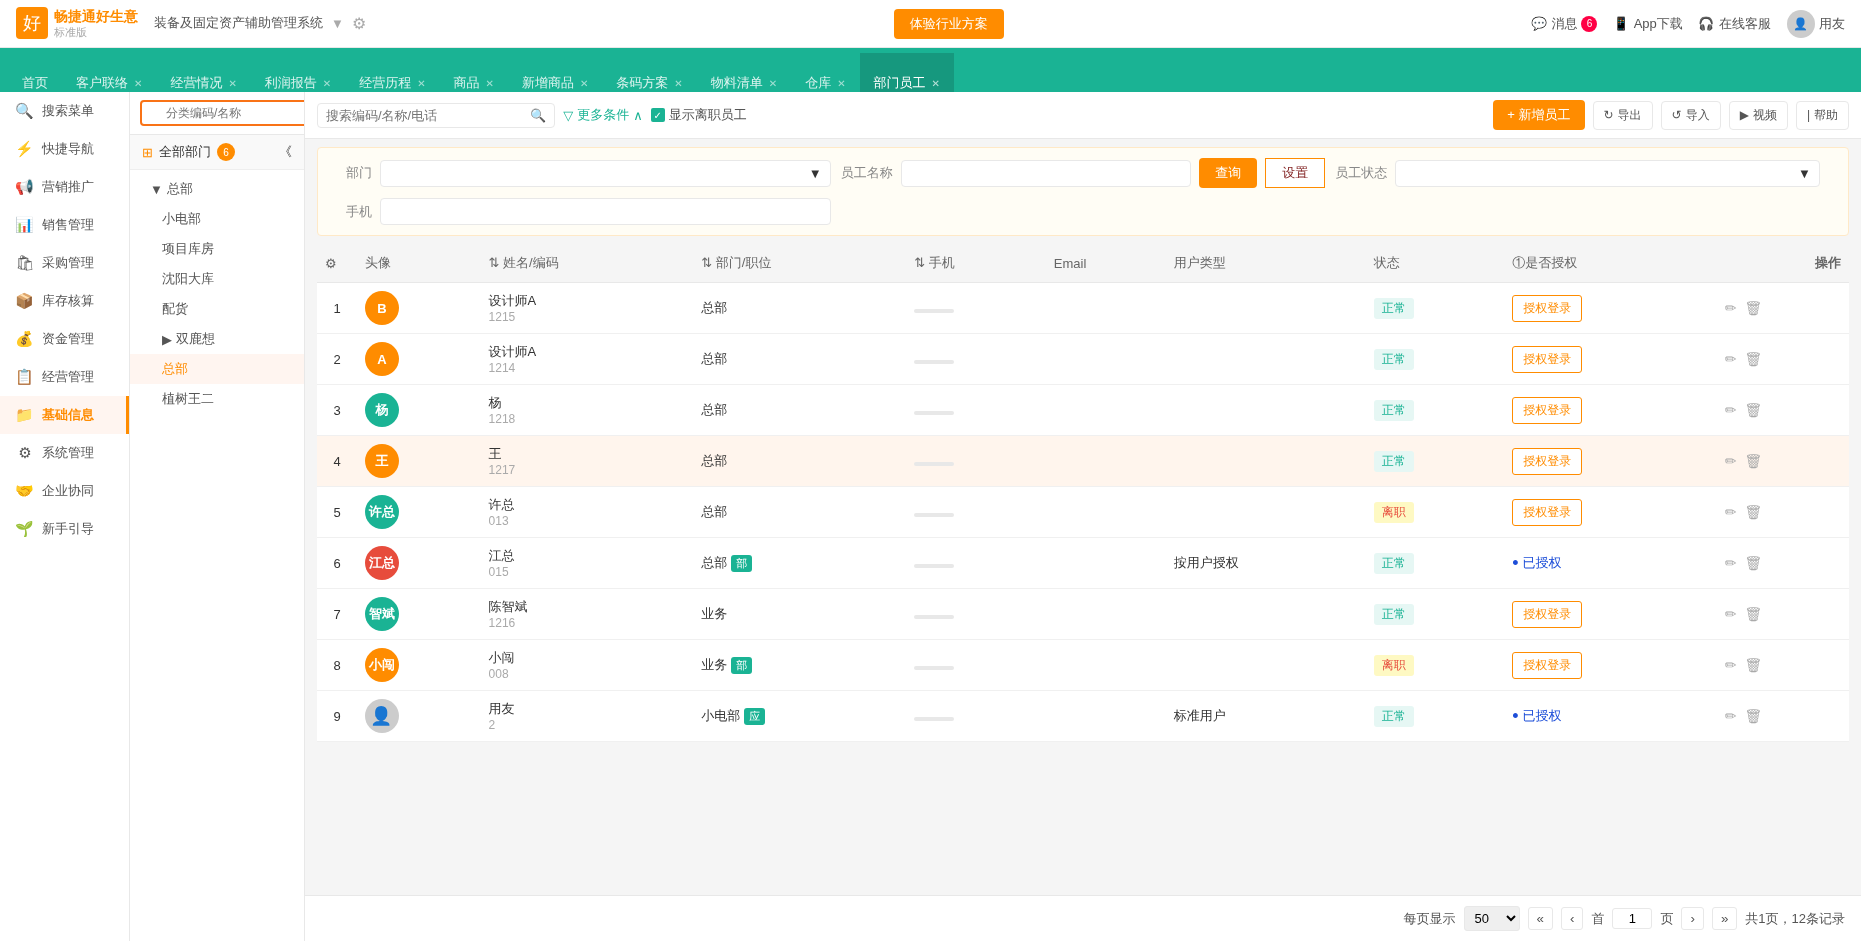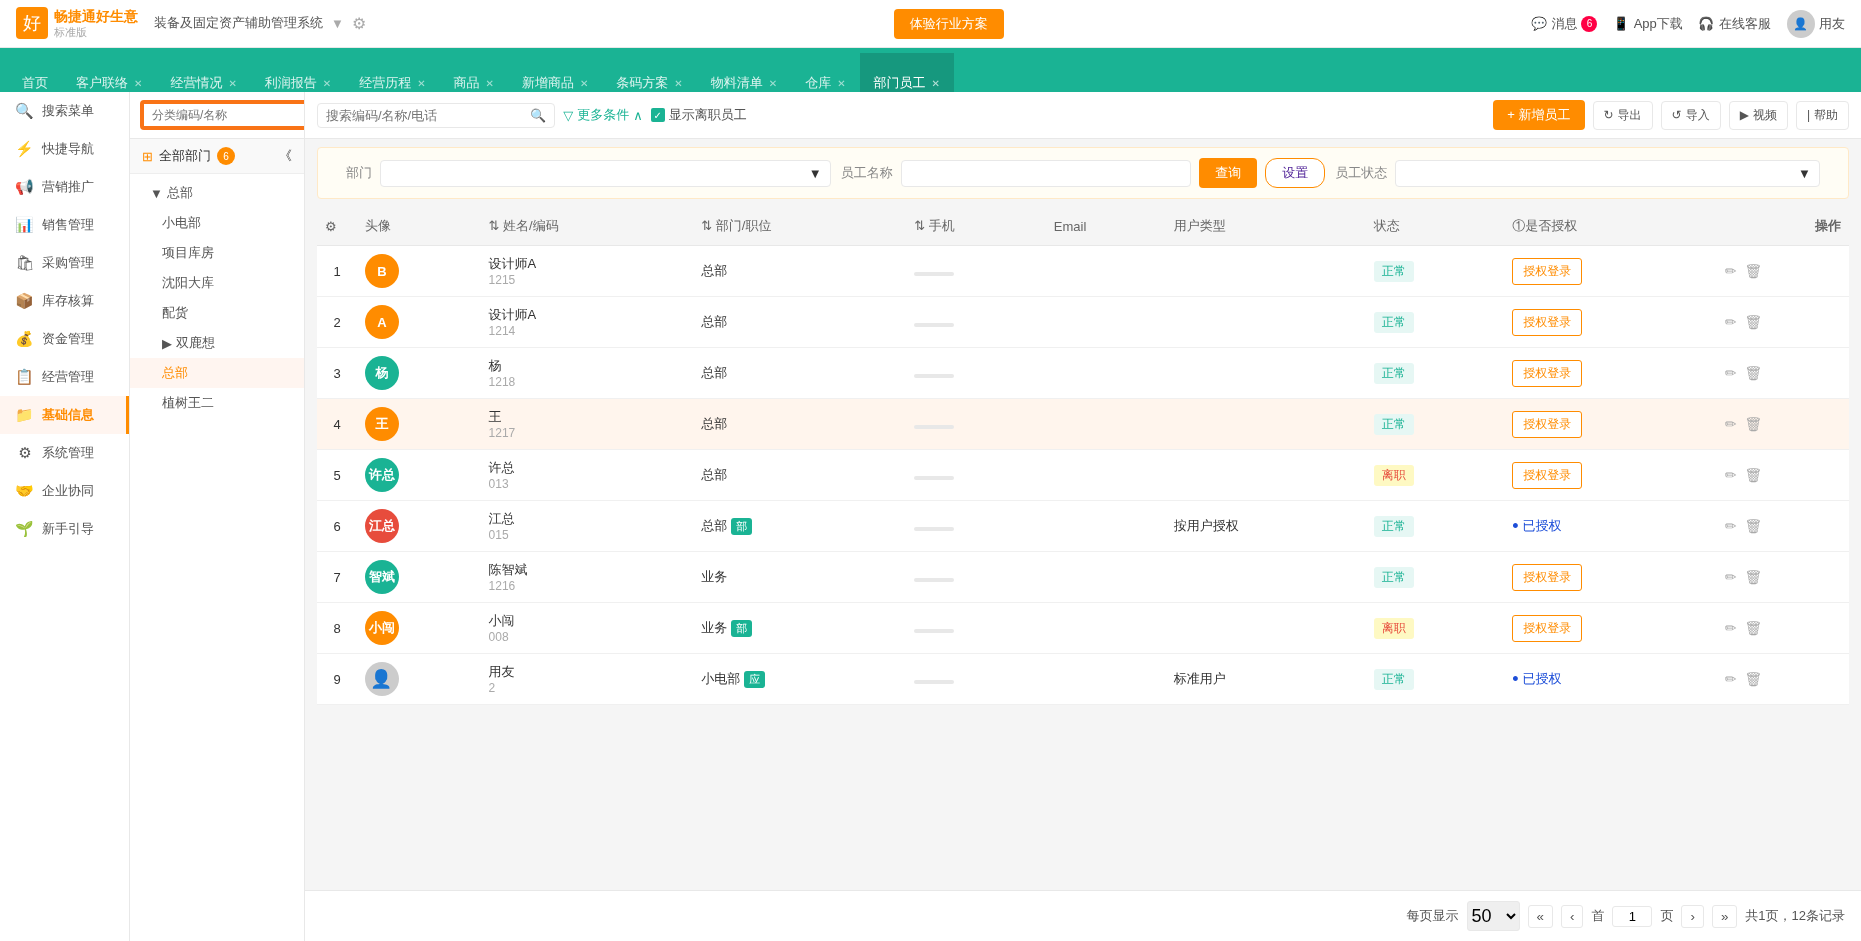--- a/index.html
+++ b/index.html
@@ -29,21 +29,21 @@
 
     
     .sidebar { width: 130px; background: #fff; border-right: 1px solid #e8e8e8; overflow-y: auto; flex-shrink: 0; }
     .sidebar-item { padding: 10px 16px; cursor: pointer; color: #555; font-size: 13px; display: flex; align-items: center; gap: 8px; }
     .sidebar-item.active { background: #fff5f0; color: #ff8c00; font-weight: bold; border-right: 3px solid #ff8c00; }
     .sidebar-item .s-icon { width: 18px; height: 18px; display: flex; align-items: center; justify-content: center; font-size: 15px; }
 
     
     .left-panel { width: 175px; background: #fff; border-right: 1px solid #e8e8e8; flex-shrink: 0; overflow-y: auto; }
     .left-panel-header { padding: 8px 10px; display: flex; align-items: center; gap: 6px; border-bottom: 1px solid #e8e8e8; }
-    .search-input-small { flex: 1; border: 4px solid #f97316; border-radius: 4px; padding: 4px 8px; font-size: 12px; outline: none; }
+    .search-input-small { flex: 1; border: 2px solid #f97316; border-radius: 4px; padding: 4px 24px; font-size: 12px; outline: none; }
     .dept-header { padding: 8px 12px; display: flex; align-items: center; gap: 6px; font-size: 13px; color: #333; background: #f9f9f9; border-bottom: 1px solid #eee; }
     .dept-header .all-badge { background: #ff8c00; color: white; border-radius: 50%; width: 18px; height: 18px; font-size: 10px; display: flex; align-items: center; justify-content: center; }
     .dept-tree { padding: 4px 0; }
     .dept-node { padding: 6px 12px 6px 20px; cursor: pointer; color: #555; font-size: 13px; display: flex; align-items: center; gap: 4px; }
     .dept-node.selected { color: #ff8c00; background: #fff5f0; }
 
     
     .content-area { flex: 1; display: flex; flex-direction: column; overflow: hidden; }
 
     
@@ -57,21 +57,21 @@
     .btn-primary { background: #ff8c00; color: white; padding: 6px 14px; border-radius: 4px; cursor: pointer; font-size: 13px; border: none; white-space: nowrap; }
     .btn-outline { border: 1px solid #e8e8e8; background: white; padding: 5px 10px; border-radius: 4px; cursor: pointer; font-size: 12px; color: #555; display: flex; align-items: center; gap: 4px; }
 
     
     .filter-row { background: #fffdf5; border: 1px solid #ffe9c7; margin: 8px 12px; border-radius: 4px; padding: 10px 28px; display: grid; grid-template-columns: 1fr 1fr 1fr; gap: 10px; }
     .filter-item { display: flex; align-items: center; gap: 8px; }
     .filter-label { color: #888; font-size: 13px; white-space: nowrap; }
     .filter-select { flex: 1; border: 1px solid #e8e8e8; border-radius: 4px; padding: 5px 8px; font-size: 13px; outline: none; display: flex; align-items: center; justify-content: space-between; cursor: pointer; background: white; }
     .filter-input { flex: 1; border: 1px solid #e8e8e8; border-radius: 4px; padding: 5px 8px; font-size: 13px; outline: none; }
     .btn-search { background: #ff8c00; color: white; padding: 6px 16px; border-radius: 4px; cursor: pointer; font-size: 13px; border: none; }
-    .btn-set { background: white; color: #4c1d95; border: 1px solid #ff8c00; padding: 5px 16px; border-radius: 12px; cursor: pointer; font-size: 13px; }
+    .btn-set { background: white; color: #7f1d1d; border: 1px solid #ff8c00; padding: 5px 16px; border-radius: 0; cursor: pointer; font-size: 13px; }
 
     
     .table-container { flex: 1; overflow: auto; padding: 0 12px; }
     table { width: 100%; border-collapse: collapse; background: white; }
     thead th { background: #f5f5f5; padding: 10px 8px; text-align: left; font-weight: normal; color: #666; font-size: 13px; border-bottom: 1px solid #e8e8e8; white-space: nowrap; }
     tbody tr { border-bottom: 1px solid #f0f0f0; }
     tbody tr.highlighted { background: #fff5ed; }
     tbody td { padding: 8px; font-size: 13px; color: #333; vertical-align: middle; }
     tbody td.center { text-align: center; }
     .avatar { width: 34px; height: 34px; border-radius: 50%; display: flex; align-items: center; justify-content: center; color: white; font-size: 13px; font-weight: bold; }
@@ -90,21 +90,21 @@
     .auth-granted::before { content: "•"; font-size: 18px; }
     .action-btns { display: flex; align-items: center; gap: 8px; color: #aaa; font-size: 14px; }
     .action-btn { cursor: pointer; color: #aaa; }
     .dept-tag { display: inline-block; background: #1ab394; color: white; padding: 1px 5px; border-radius: 3px; font-size: 11px; margin-left: 4px; }
     .phone-blur { background: #e8e8e8; color: #e8e8e8; border-radius: 2px; font-size: 12px; padding: 2px 20px; display: inline-block; }
 
     
     .pagination { background: white; padding: 10px 16px; display: flex; align-items: center; justify-content: flex-end; gap: 8px; border-top: 1px solid #e8e8e8; font-size: 13px; color: #555; }
     .page-num-input { width: 40px; border: 1px solid #e8e8e8; border-radius: 3px; padding: 2px 6px; text-align: center; font-size: 13px; outline: none; }
     .page-btn { border: 1px solid #e8e8e8; background: white; padding: 3px 8px; border-radius: 3px; cursor: pointer; color: #555; }
-    .page-select { border: 1px solid #e8e8e8; border-radius: 3px; padding: 3px 0; font-size: 18px; outline: none; }
+    .page-select { border: 1px solid #e8e8e8; border-radius: 3px; padding: 3px 6px; font-size: 13px; outline: none; }
   </style>
 </head>
 <body>
 
 <div class="topbar">
   <div class="topbar-left">
     <div class="logo-area">
       <div class="logo-icon">好</div>
       <div class="logo-text">
         <div class="main">畅捷通好生意</div>
@@ -295,20 +295,24 @@
         <input class="filter-input" type="text" style="">
         <button class="btn-search">查询</button>
         <button class="btn-set">设置</button>
       </div>
       <div class="filter-item">
         <span class="filter-label">员工状态</span>
         <div class="filter-select">
           <span></span>
           <span>▼</span>
         </div>
+      </div>
+      <div class="filter-item">
+        <span class="filter-label">手机</span>
+        <input class="filter-input" type="text" style="">
       </div>
     </div>
 
     <div class="table-container">
       <table>
         <thead>
           <tr>
             <th style="width:40px;">⚙</th>
             <th>头像</th>
             <th>⇅ 姓名/编码</th>

